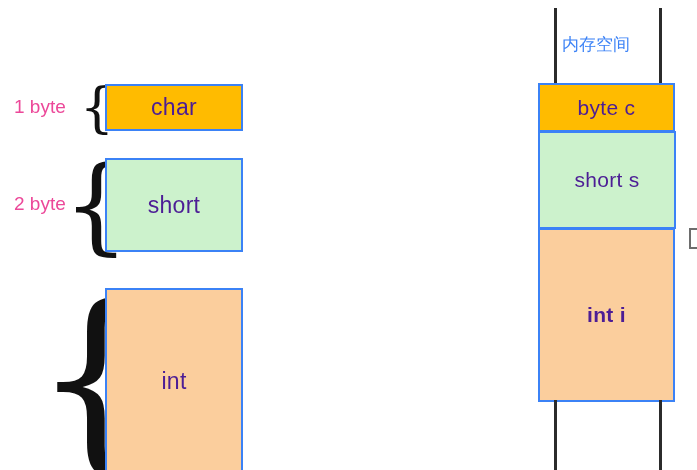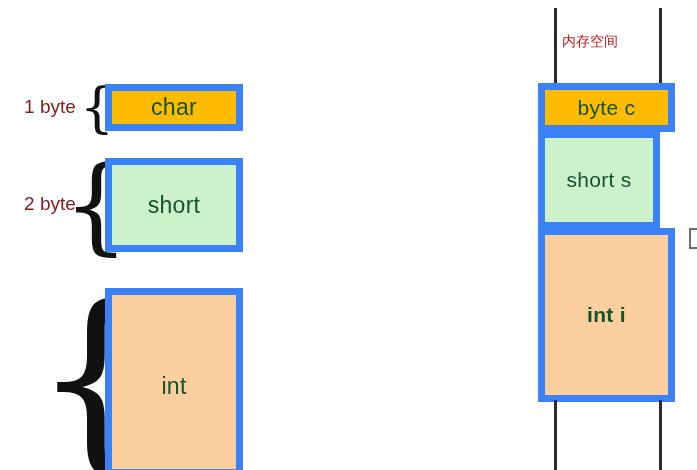--- a/index.html
+++ b/index.html
@@ -17,36 +17,36 @@
     width: 697px;
     height: 470px;
     background: #ffffff;
     overflow: hidden;
   }
 
   
   .type-box {
     position: absolute;
     box-sizing: border-box;
-    border: 7px solid #3b82f6;
+    border: 2px solid #3b82f6;
     display: flex;
     align-items: center;
     justify-content: center;
-    color: #14532d;
+    color: #4c1d95;
     font-weight: 400;
     letter-spacing: 0.3px;
   }
 
   
   .size-label {
     position: absolute;
-    color: #7f1d1d;
+    color: #ec4899;
     font-size: 19px;
     white-space: nowrap;
-    text-align: center;
+    text-align: left;
   }
 
   .brace {
     position: absolute;
     color: #111111;
     font-weight: 300;
     line-height: 1;
     font-family: "DejaVu Serif", "Liberation Serif", serif;
     display: flex;
     align-items: center;
@@ -55,22 +55,22 @@
   }
 
   
   .mem-rail {
     position: absolute;
     width: 3px;
     background: #2b2b2b;
   }
   .mem-caption {
     position: absolute;
-    color: #b91c1c;
-    font-size: 14px;
+    color: #3b82f6;
+    font-size: 17px;
     white-space: nowrap;
   }
 
   .stub {
     position: absolute;
     box-sizing: border-box;
     border: 2px solid #6d6d6d;
     background: #ffffff;
   }
 </style>
@@ -104,21 +104,21 @@
 
   <div class="mem-rail" style="left:554px; top:8px; height:78px;"></div>
   <div class="mem-rail" style="left:659px; top:8px; height:78px;"></div>
 
   <div class="mem-caption" style="left:562px; top:33px;">内存空间</div>
 
   <div class="type-box" style="left:538px; top:83px; width:137px; height:49px; background:#FFBB00; font-size:21px;">
     <span>byte c</span>
   </div>
 
-  <div class="type-box" style="left:538px; top:131px; width:122px; height:98px; background:#CCF2CC; font-size:21px;">
+  <div class="type-box" style="left:538px; top:131px; width:138px; height:98px; background:#CCF2CC; font-size:21px;">
     <span>short s</span>
   </div>
 
   <div class="type-box" style="left:538px; top:228px; width:137px; height:174px; background:#FBCE9D; font-size:21px;font-weight:bold;">
     <span>int i</span>
   </div>
 
   <div class="mem-rail" style="left:554px; top:400px; height:70px;"></div>
   <div class="mem-rail" style="left:659px; top:400px; height:70px;"></div>
 

